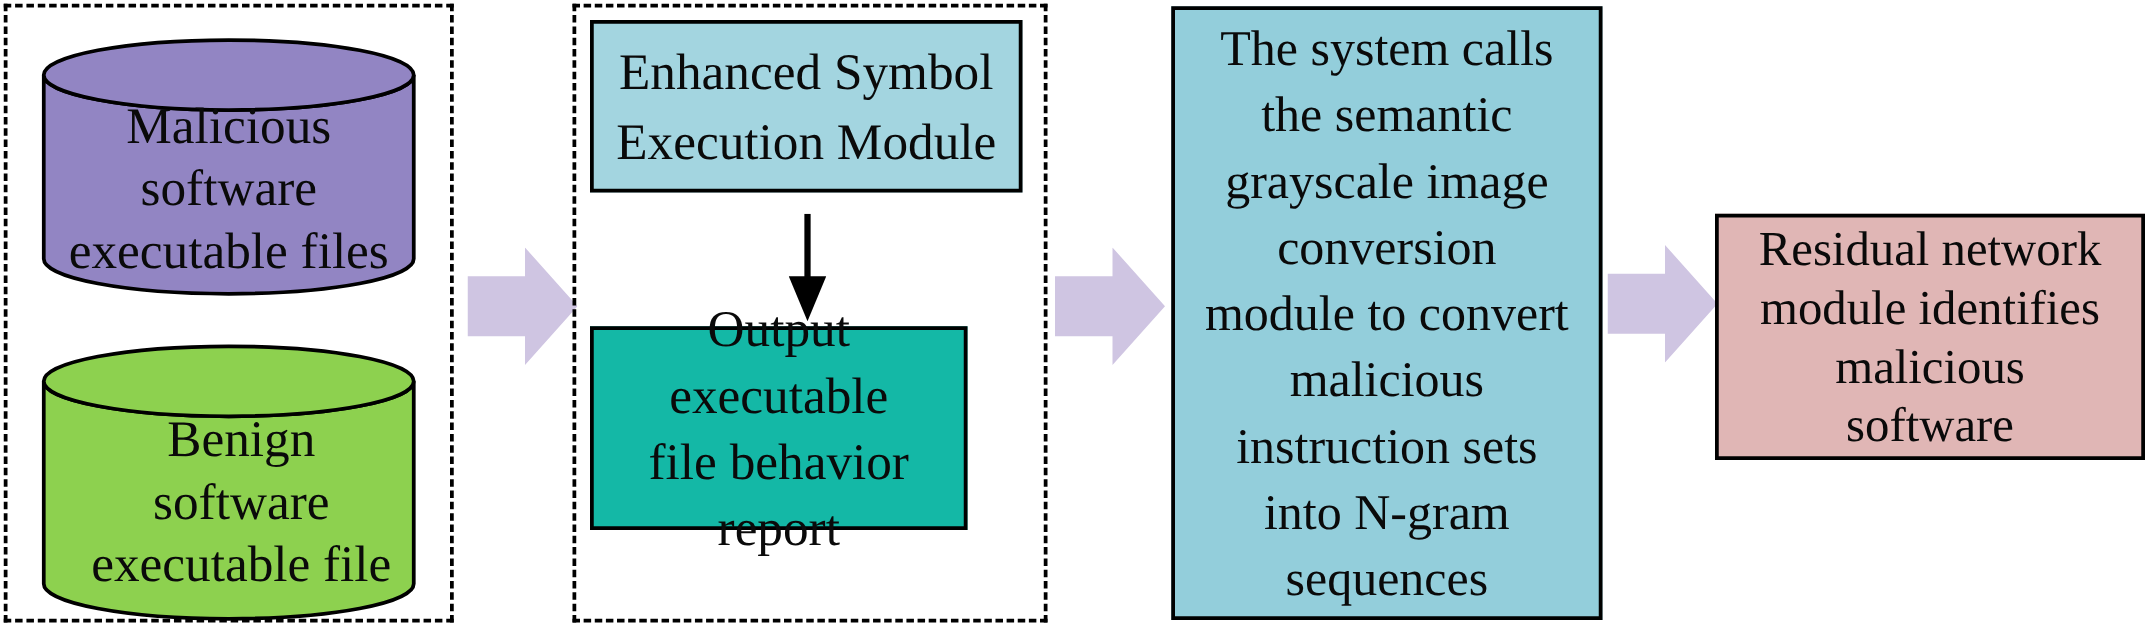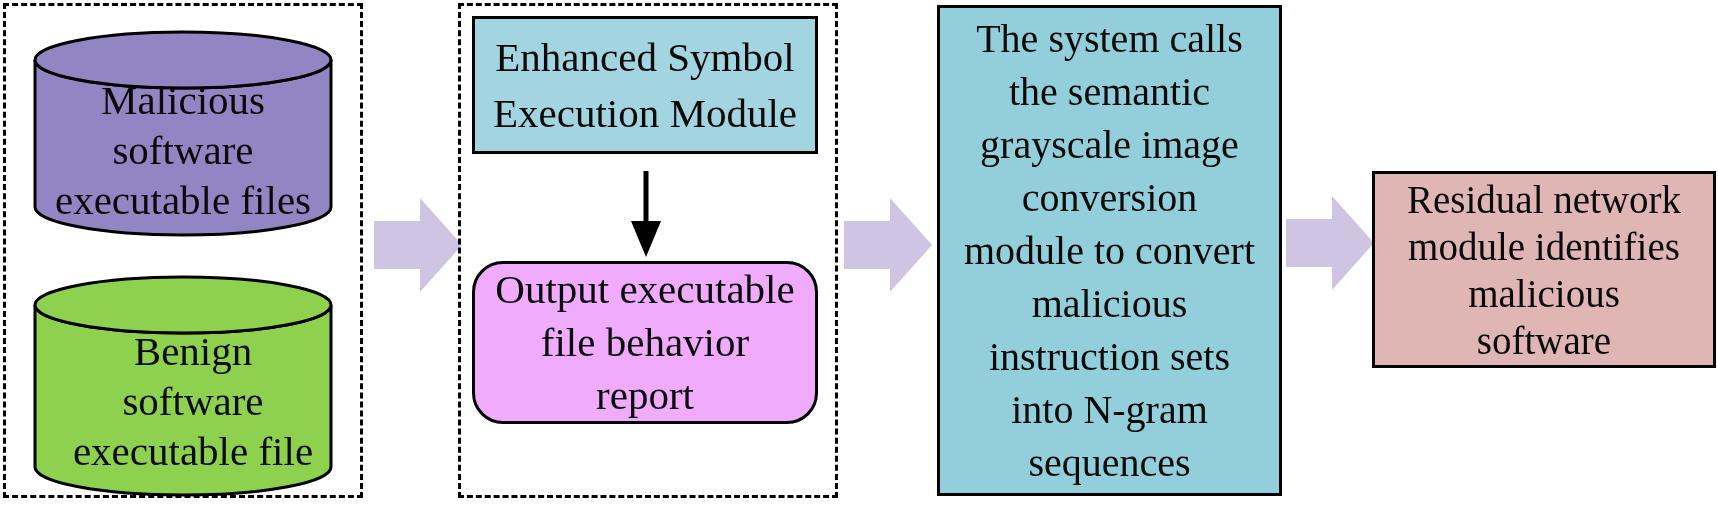--- a/index.html
+++ b/index.html
@@ -83,21 +83,21 @@
   <div class="dashed-box" style="left:458px; top:3px; width:380px; height:495px;"></div>
 
   <div class="node-box module-label" style="left: 472px; top: 16px; width: 346px; height: 138px; background-color: rgb(163, 213, 224);">Enhanced Symbol
 Execution Module</div>
 
   <svg class="arrow-svg" style="left:631px; top:171px;" width="30" height="86" viewBox="0 0 30 86">
     <line x1="15" y1="0" x2="15" y2="54" stroke="#000000" stroke-width="5"></line>
     <polygon points="0,50 30,50 15,86" fill="#000000"></polygon>
   </svg>
 
-  <div class="node-box report-label" style="left: 472px; top: 261px; width: 346px; height: 163px; background-color: #f0abfc; border-radius: 31px;">Output executable
+  <div class="node-box report-label" style="left: 472px; top: 261px; width: 302px; height: 163px; background-color: #14b8a6;">Output executable
 file behavior
 report</div>
 
   <svg class="arrow-svg" style="left:844px; top:198px;" width="88" height="94" viewBox="0 0 88 94">
     <polygon points="0,23 46,23 46,0 88,47 46,94 46,71 0,71" fill="#CFC5E2"></polygon>
   </svg>
 
   <div class="node-box conversion-label" style="left: 937px; top: 5px; width: 345px; height: 491px; background-color: rgb(147, 206, 219);">The system calls
 the semantic
 grayscale image

